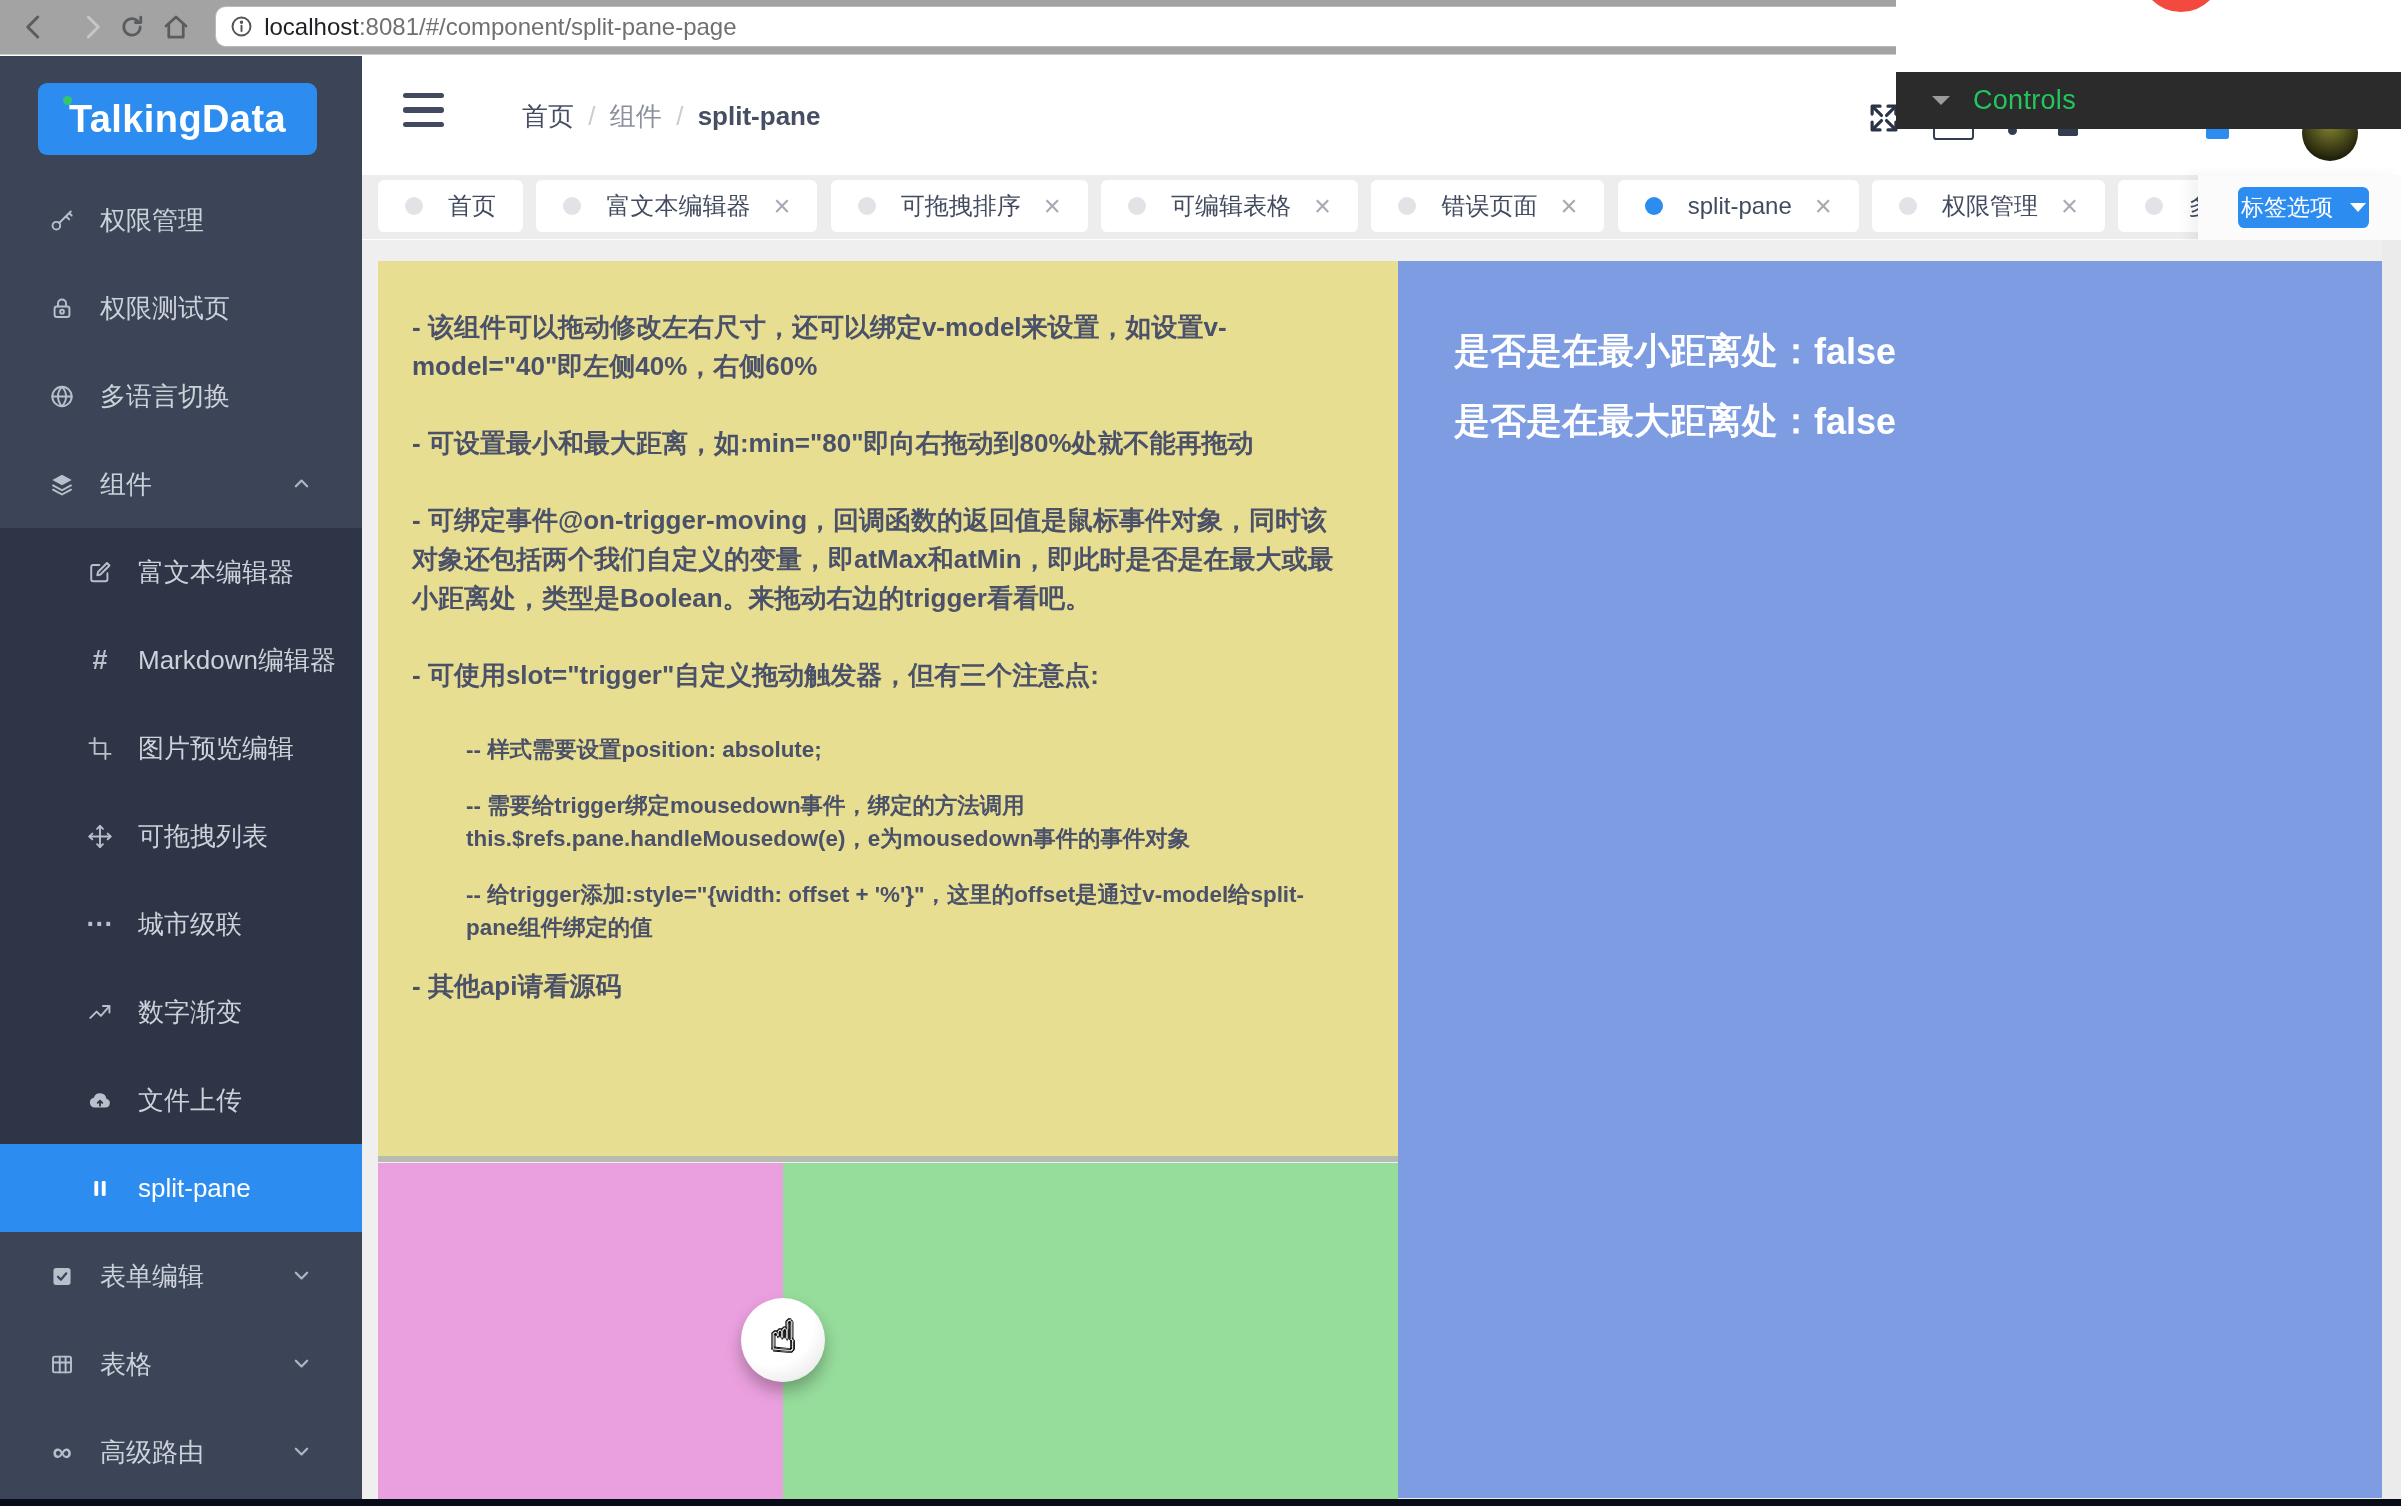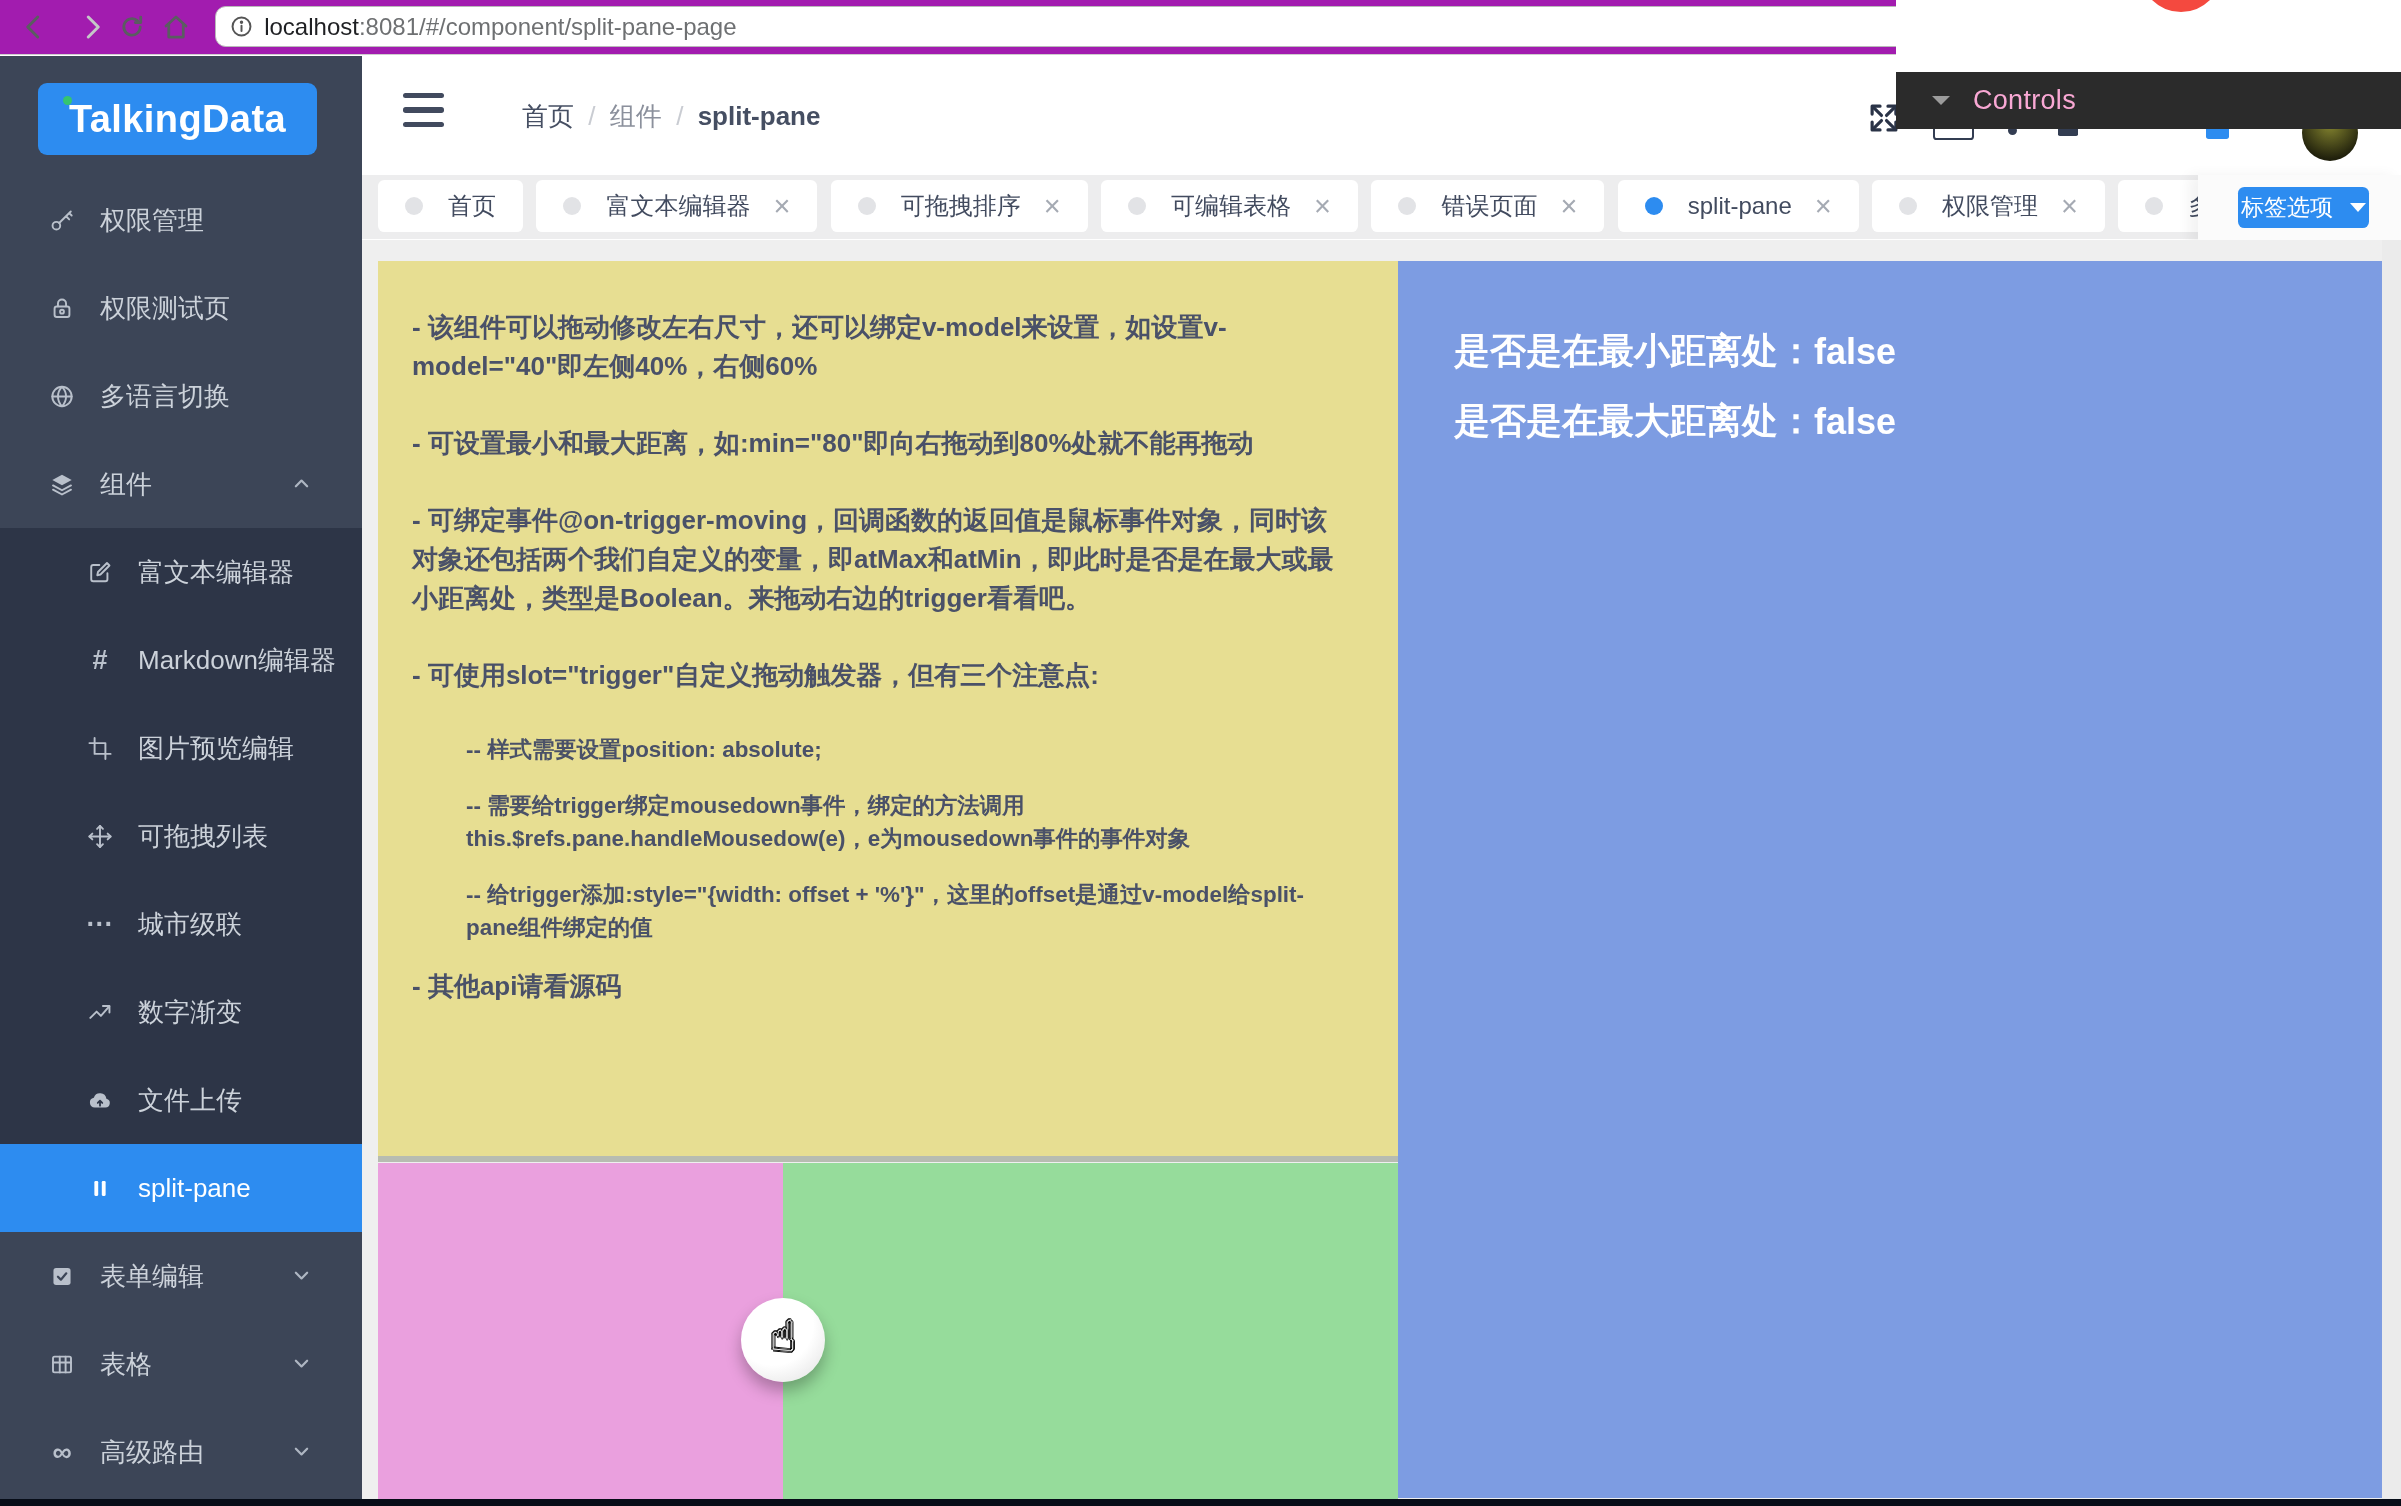--- a/index.html
+++ b/index.html
@@ -3,21 +3,21 @@
 <meta charset="utf-8">
 <style>
   html,body{margin:0;padding:0;}
   body{width:2401px;height:1506px;position:relative;overflow:hidden;
        font-family:"Liberation Sans","DejaVu Sans",sans-serif;background:#fff;}
   .abs{position:absolute;}
   svg{display:block;}
   .ticon{font-weight:bold;font-size:27px;line-height:27px;display:inline-block;}
 
   
-  .browser-bar{left:0;top:0;width:2401px;height:54px;background:#a21caf;border-bottom:1.8px solid #cdcdcd;}
+  .browser-bar{left:0;top:0;width:2401px;height:54px;background:#a3a3a3;border-bottom:1.8px solid #cdcdcd;}
   .nav-ic{top:11.6px;width:30px;height:30px;color:#5a5d60;cursor:pointer;}
   .nav-ic.disabled{color:#c5c6c8;}
   .url-field{left:215px;top:6.3px;width:2167px;height:41px;background:#fff;border:1.8px solid #b9b9b9;
              border-radius:10.7px;display:flex;align-items:center;padding-left:12.5px;box-sizing:border-box;}
   .url-info{width:25px;height:25px;color:#555;margin-right:10.7px;}
   .url-info svg{width:25px;height:25px;}
   .url-text{font-size:24px;color:#6e7072;white-space:nowrap;}
   .url-text b{color:#1f2023;font-weight:normal;}
 
   
@@ -92,21 +92,21 @@
   
   .dock-strip{left:0;top:1499px;width:2401px;height:7.2px;background:#070d18;z-index:30;}
 
   
   .ovl-white{left:1896px;top:0;width:505px;height:72px;background:#fff;overflow:hidden;z-index:40;}
   .red-ind{position:absolute;left:244px;top:-70px;width:82px;height:82px;border-radius:50%;background:#f4493f;}
   .ovl-bar{left:1896px;top:72px;width:505px;height:57px;background:#2b2b2b;z-index:40;
            display:flex;align-items:center;cursor:pointer;}
   .ovl-caret{width:0;height:0;border-left:9.8px solid transparent;border-right:9.8px solid transparent;
              border-top:9px solid #9b9b9b;margin:0 23px 0 36px;}
-  .ovl-label{color:#f9a8d4;font-size:27px;letter-spacing:0.3px;}
+  .ovl-label{color:#22c55e;font-size:27px;letter-spacing:0.3px;}
 </style>
 </head>
 <body>
 
 <div class="abs browser-bar">
   <div class="abs nav-ic" style="left:19px">
       <svg viewBox="0 0 24 24" width="100%" height="100%" fill="none" stroke="currentColor" stroke-width="2.4" stroke-linecap="round" stroke-linejoin="round">
         <path d="M15 4l-8 8 8 8"></path>
       </svg>
     </div>

